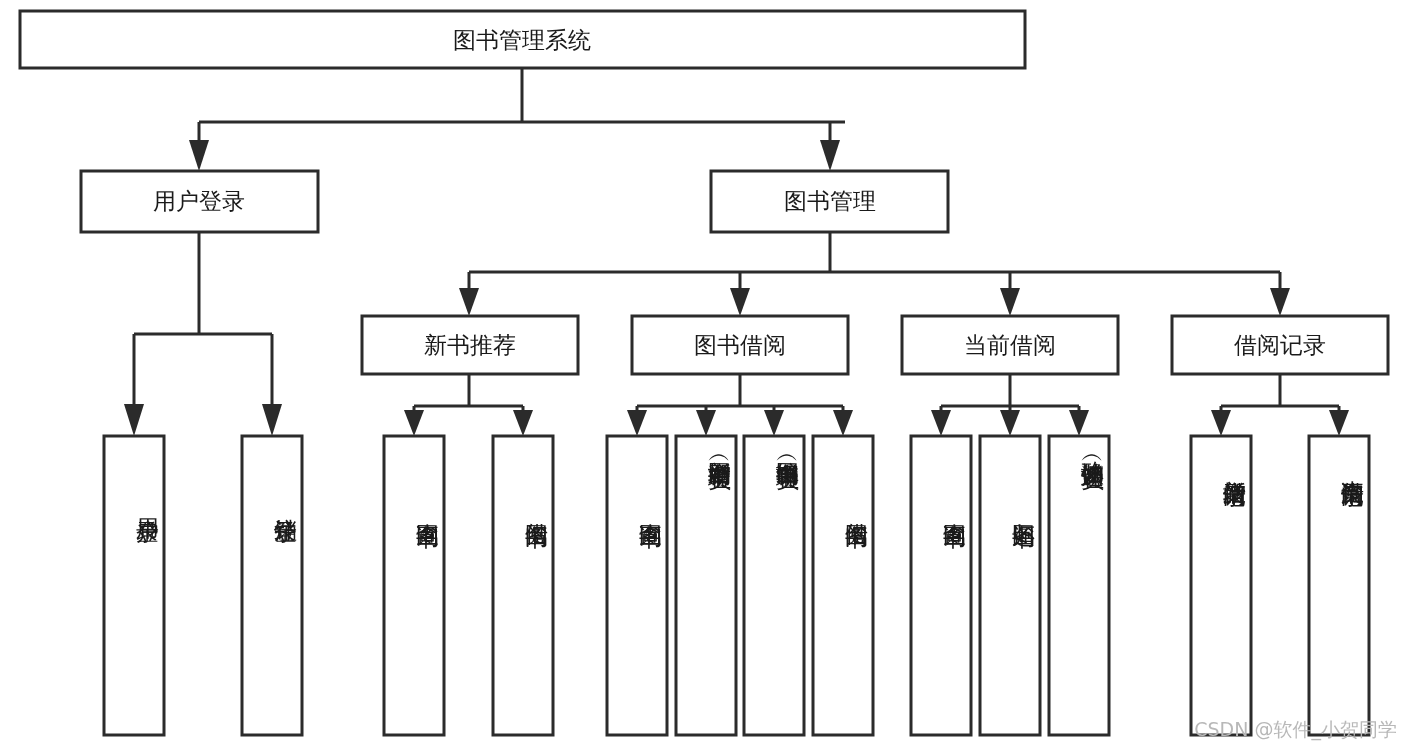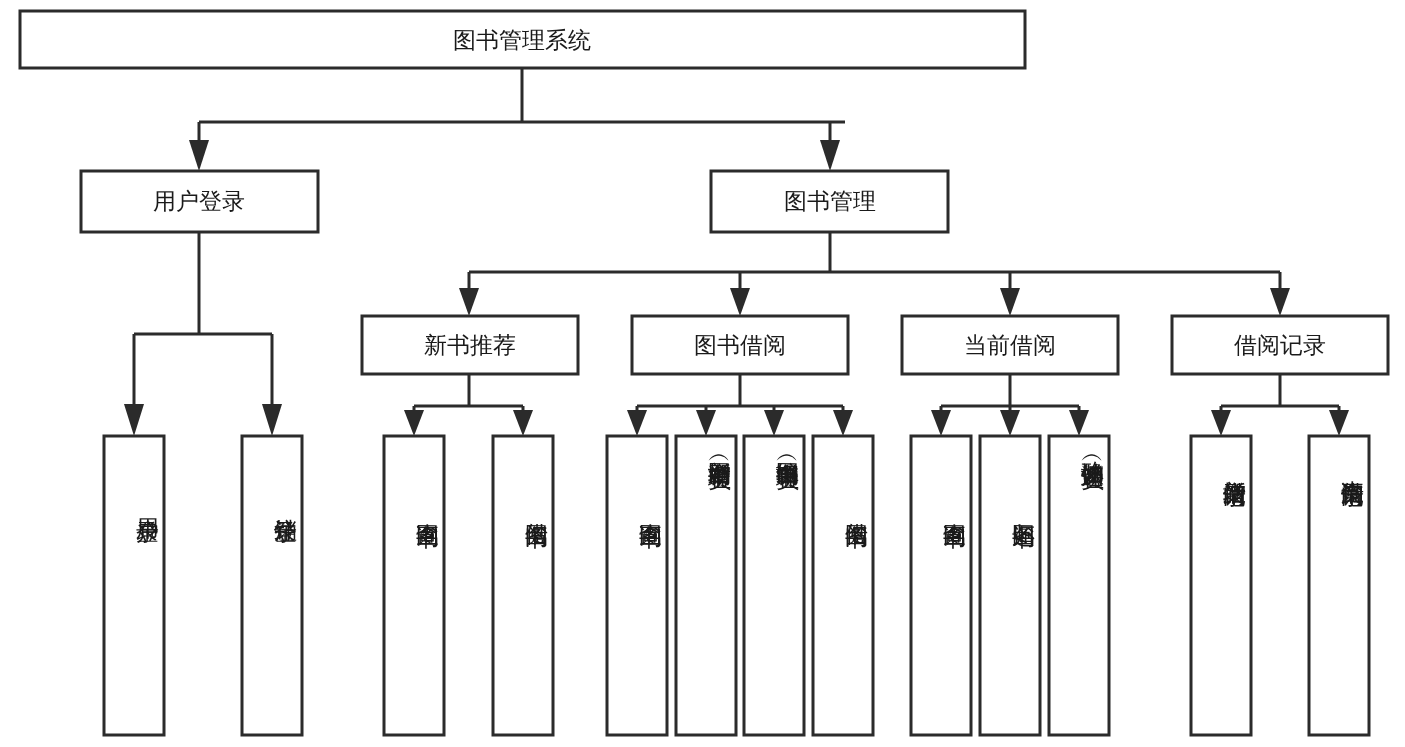--- a/index.html
+++ b/index.html
@@ -222,14 +222,15 @@
   <div class="leaf-label" style="left:748px; top:443px; width:52px;">编辑图书（管理员）</div>
   <div class="leaf-label" style="left:817px; top:505px; width:52px;">借阅图书</div>
 
   <div class="leaf-label" style="left:915px; top:505px; width:52px;">查询图书</div>
   <div class="leaf-label" style="left:984px; top:505px; width:52px;">归还图书</div>
   <div class="leaf-label" style="left:1053px; top:443px; width:52px;">确认归还（管理员）</div>
 
   <div class="leaf-label" style="left:1195px; top:462px; width:52px;">新增借阅记录</div>
   <div class="leaf-label" style="left:1313px; top:462px; width:52px;">查询借阅记录</div>
 
+  <div class="watermark">CSDN @软件_小贺同学</div>
 
 </div>
 
 </body></html>

